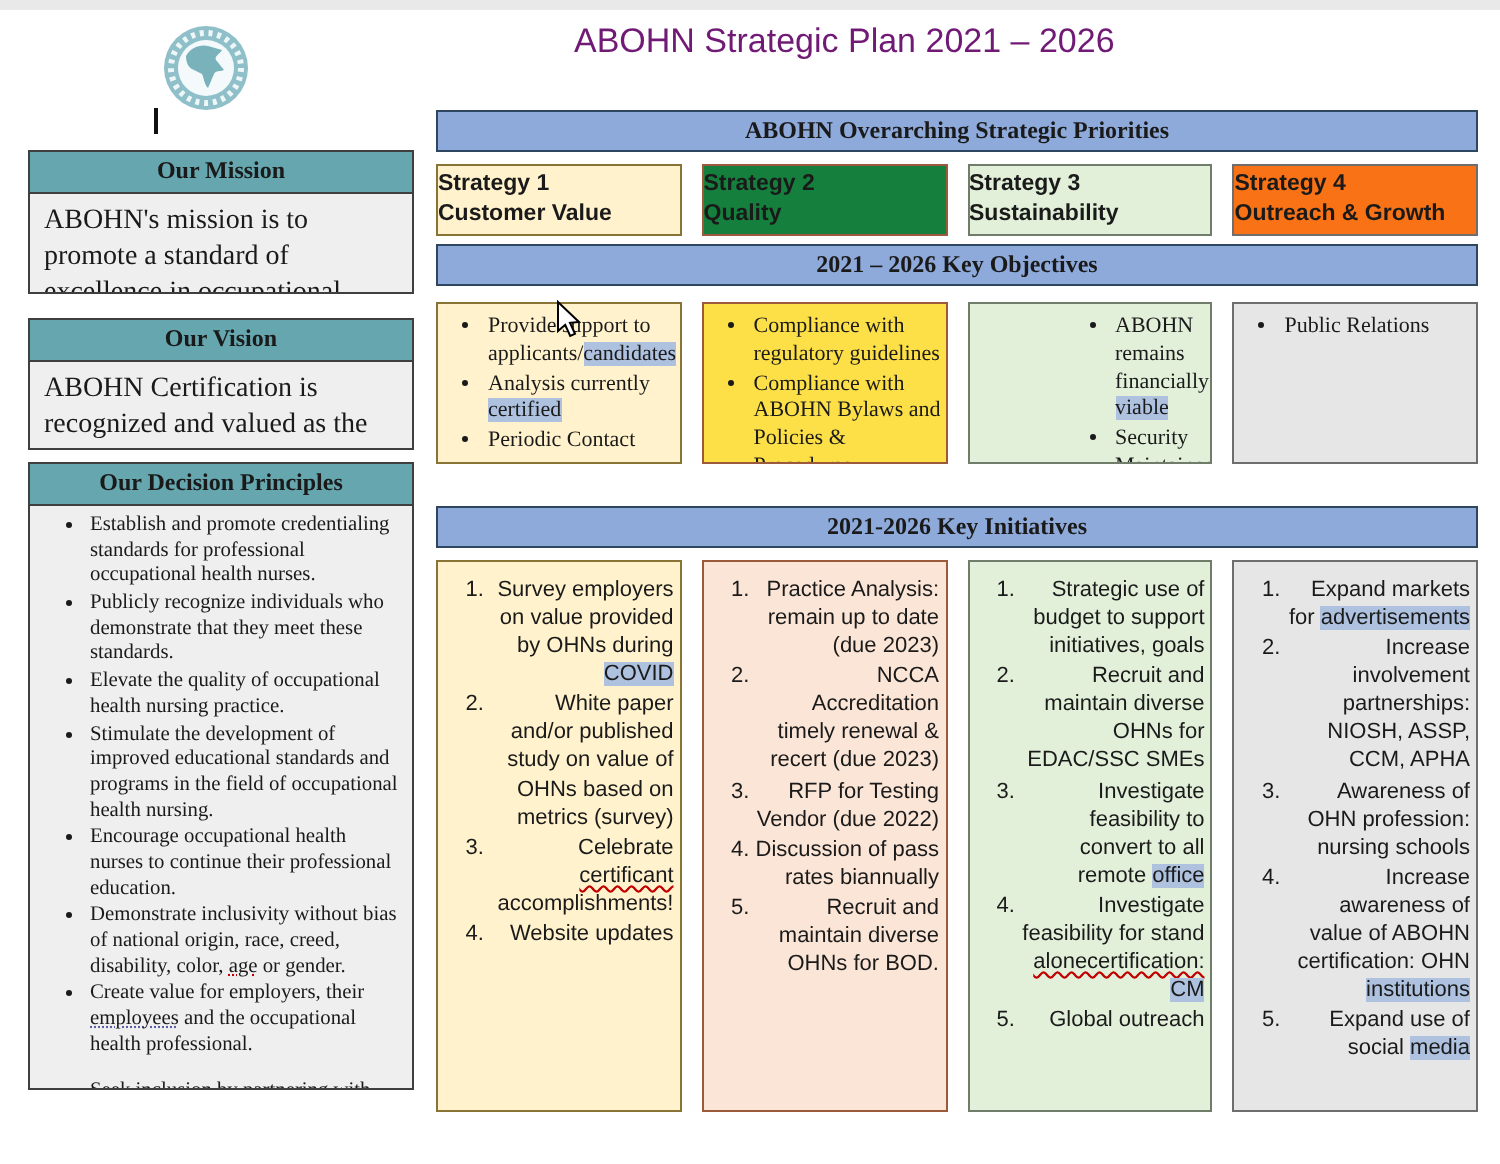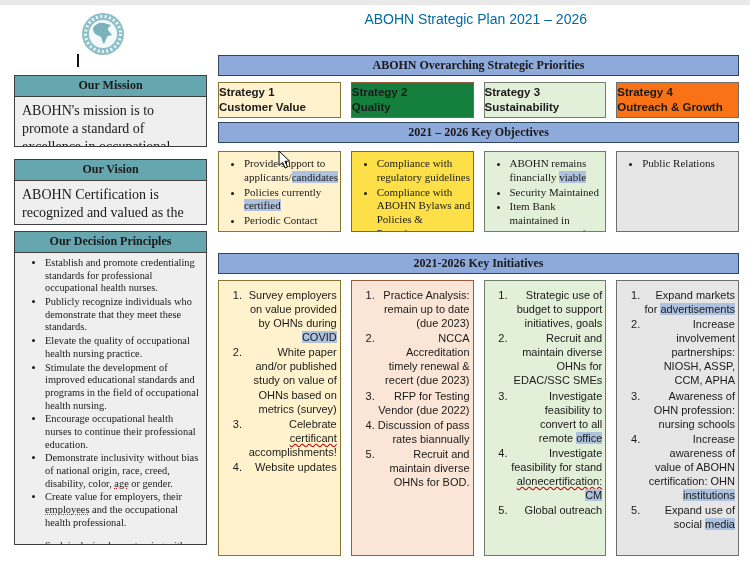--- a/index.html
+++ b/index.html
@@ -3,22 +3,22 @@
 <meta charset="utf-8">
 <style>
   html,body { margin:0; padding:0; background:#ffffff; }
   .canvas {
     position:relative; width:750px; height:582px; background:#ffffff;
     overflow:hidden; font-family:"Liberation Serif", serif; color:#1a1a1a;
   }
   .topstrip { position:absolute; top:0; left:0; width:750px; height:5px; background:#e9e9e9; }
 
   .page-title {
-    position:absolute; top:11px; left:287px; width:300px; text-align:right;
-    font-family:"Liberation Sans", sans-serif; font-size:14px; color:#0369a1;
+    position:absolute; top:11px; left:287px; width:300px; text-align:left;
+    font-family:"Liberation Sans", sans-serif; font-size:17px; color:#701a75;
   }
 
   .logo { position:absolute; top:11px; left:80px; }
   .caret { position:absolute; left:77px; top:54px; width:1.5px; height:13px; background:#111; }
 
   
   .panel { position:absolute; left:14px; width:193px; border:1.5px solid #3f3f3f; background:#efefef; box-sizing:border-box; overflow:hidden; }
   .panel-header {
     border-bottom:1.5px solid #3f3f3f; text-align:center; font-weight:bold;
     font-size:12px; padding:2px 0 3px 0; box-sizing:border-box;
@@ -130,31 +130,31 @@
       <div>Outreach &amp; Growth</div>
     </div>
   </div>
 
   <div class="bar objectives" style="background-color: rgb(142, 170, 219); border-color: rgb(47, 70, 96);">2021 – 2026 Key Objectives</div>
 
   <div class="row4 objectives-row">
     <div class="colbox" style="background-color: rgb(255, 242, 204); border-color: rgb(138, 116, 53);">
       <ul class="obj-list">
           <li><span>Provide support to applicants/</span><span class="seg-hl">candidates</span></li>
-          <li><span>Policies currently </span><span class="seg-hl">certified</span></li>
+          <li><span>Analysis currently </span><span class="seg-hl">certified</span></li>
           <li><span>Periodic Contact</span></li>
         </ul>
     </div>
     <div class="colbox" style="background-color: #fde047; border-color: rgb(156, 90, 60);">
       <ul class="obj-list">
           <li><span>Compliance with regulatory guidelines</span></li>
           <li><span>Compliance with ABOHN Bylaws and Policies &amp; Procedures</span></li>
         </ul>
     </div>
-    <div class="colbox" style="background-color: rgb(226, 239, 217); border-color: rgb(111, 125, 106);">
+    <div class="colbox" style="background-color: rgb(226, 239, 217); border-color: rgb(111, 125, 106); padding-left: 48px;">
       <ul class="obj-list">
           <li><span>ABOHN remains financially </span><span class="seg-hl">viable</span></li>
           <li><span>Security Maintained</span></li>
           <li><span>Item Bank maintained in continual state of </span></li>
         </ul>
     </div>
     <div class="colbox" style="background-color: rgb(231, 230, 230); border-color: rgb(110, 110, 110);">
       <ul class="obj-list">
           <li><span>Public Relations</span></li>
         </ul>

